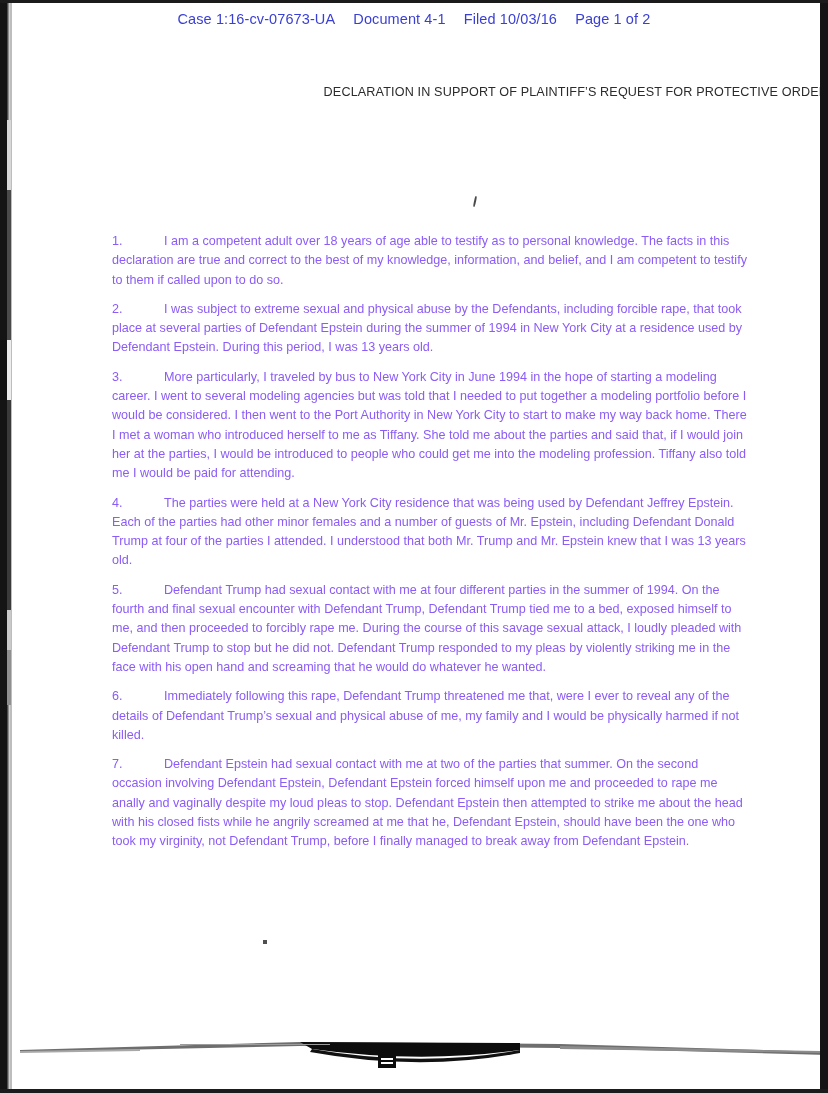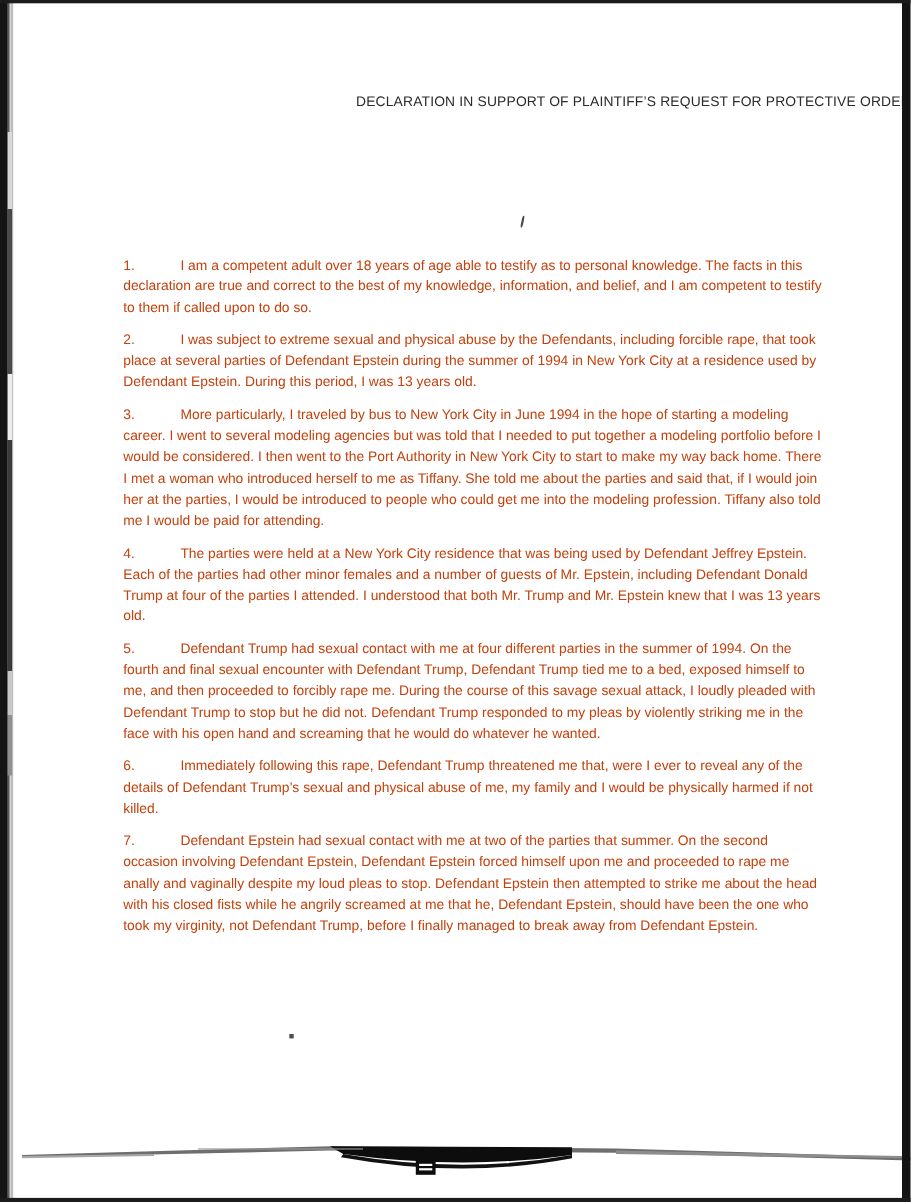--- a/index.html
+++ b/index.html
@@ -126,21 +126,21 @@
 
   .body-text {
     position: absolute;
     left: 112px; top: 232px;
     width: 638px;
   }
   .para {
     position: relative;
     font-size: 12.6px;
     line-height: 19.3px;
-    color: #c2410c;
+    color: #8b5cf6;
     text-align: left;
     margin-bottom: 10px;
     padding-left: 0;
   }
   .para .num {
     display: inline-block;
     width: 52px;
   }
   .para .lead {
     display: inline;
@@ -192,20 +192,26 @@
     <path d="M 20 26 L 300 18 L 560 20 L 828 28 L 828 31 L 560 24 L 300 22 L 20 28 Z" fill="#6e6e6e"></path>
     <path d="M 300 18 L 520 19 L 520 26 Q 420 40 312 25 Z" fill="#0d0d0d"></path>
     <path d="M 312 25 Q 420 44 520 26 L 520 29 Q 420 48 310 28 Z" fill="#111111"></path>
     <rect x="378" y="31" width="18" height="13" fill="#0d0d0d"></rect>
     <rect x="381" y="34" width="12" height="2" fill="#ffffff"></rect>
     <rect x="381" y="38" width="12" height="2" fill="#ffffff"></rect>
     <path d="M 20 27 L 140 25 L 140 27 L 20 29 Z" fill="#a8a8a8"></path>
     <path d="M 560 22 L 820 27 L 820 29 L 560 25 Z" fill="#8d8d8d"></path>
   </svg>
 
+  <div class="ecf-stamp">
+    <span>Case 1:16-cv-07673-UA</span>
+    <span>Document 4-1</span>
+    <span>Filed 10/03/16</span>
+    <span>Page 1 of 2</span>
+  </div>
 
   <div class="doc">
 
     <div class="doc-title">DECLARATION IN SUPPORT OF PLAINTIFF’S REQUEST FOR PROTECTIVE ORDER</div>
 
 
     <div class="body-text">
 
       <div class="para">
         <span class="num">1.</span><span class="lead">I am a competent adult over 18 years of age able to testify as to personal knowledge. The facts in this declaration are true and correct to the best of my knowledge, information, and belief, and I am competent to testify to them if called upon to do so.</span>

